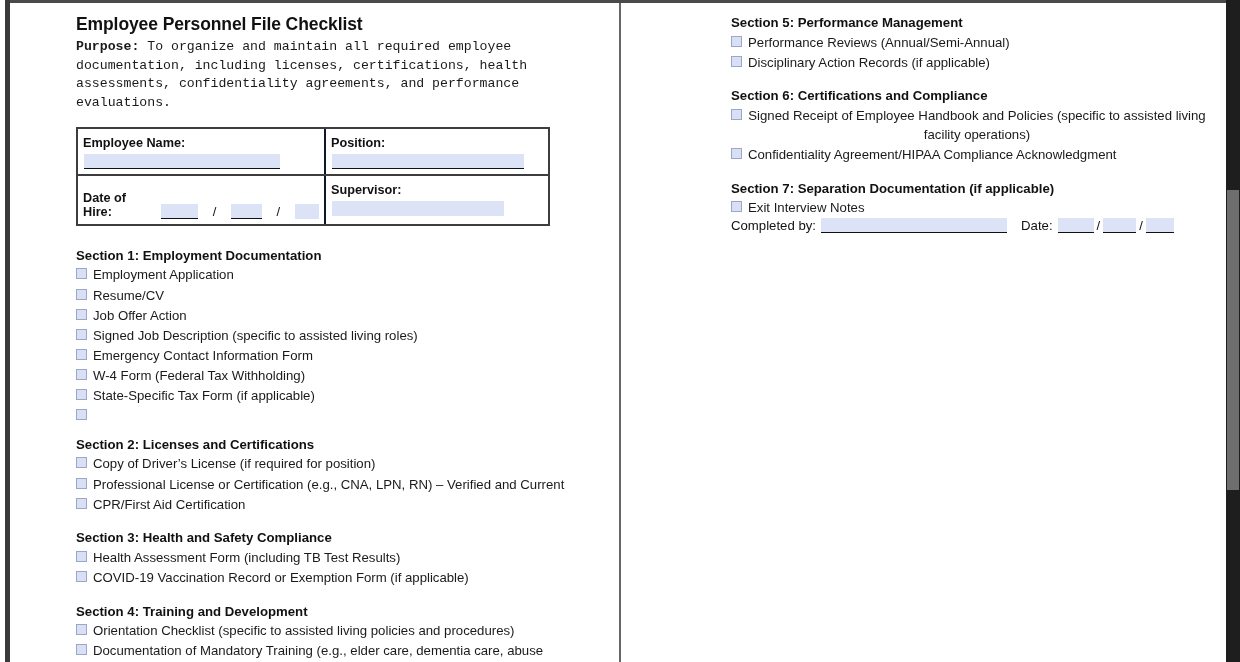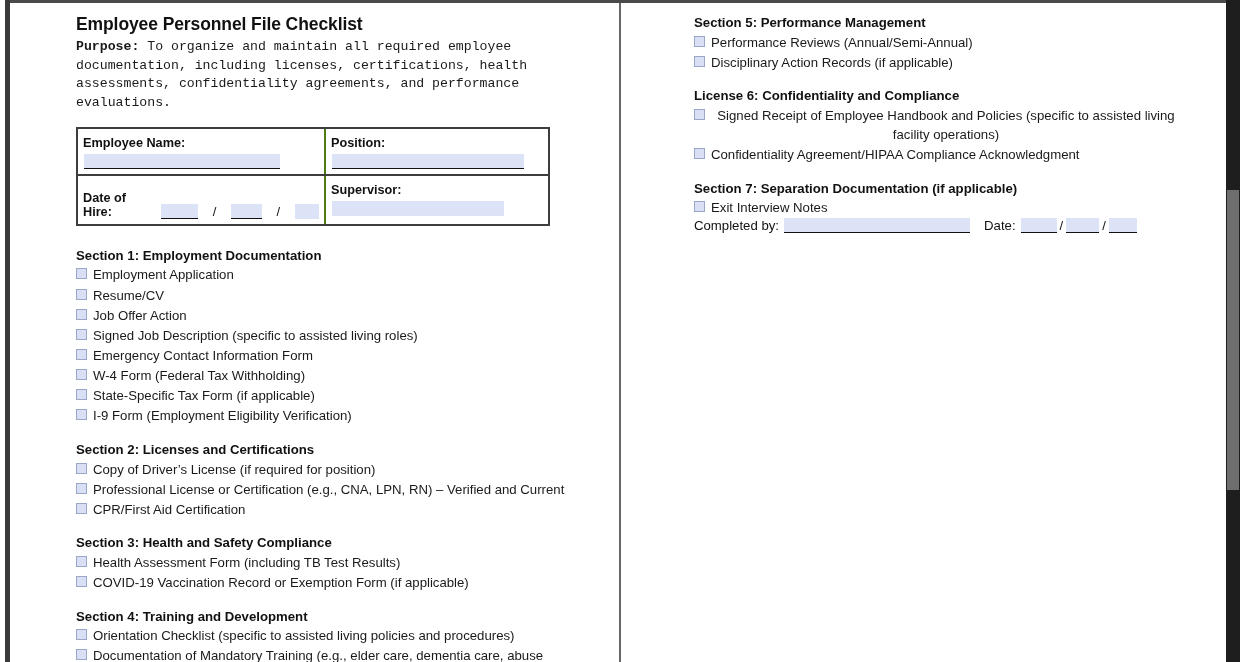--- a/index.html
+++ b/index.html
@@ -63,21 +63,21 @@
     background: #ffffff;
   }
   .page {
     position: absolute;
     top: 0;
     height: 659px;
     background: #ffffff;
     overflow: hidden;
   }
   .page-left  { left: 0px;   width: 608px; }
-  .page-right { left: 609px; width: 607px; border-left: 2px solid #666666; }
+  .page-right { left: 609px; width: 607px; border-left: 2px solid #666666; padding-left: 37px; }
 
   .page-inner { padding: 5px 16px 0 66px; }
   .page-right .page-inner { padding: 5px 20px 0 73px; }
 
   
   .doc-title {
     font-size: 17.5px;
     font-weight: bold;
     color: #111111;
     margin: 6px 0 3px 0;
@@ -128,21 +128,21 @@
     border-collapse: separate;
     margin: 0 0 4px 0;
     background: #fff;
   }
   .info-table .tr { display: flex; }
   .info-table .tr + .tr { border-top: 2px solid #3d3d3d; }
   .info-table .td {
     padding: 4px 5px 5px 5px;
     min-height: 38px;
   }
-  .info-table .td.c1 { width: 248px; border-right: 2px solid #4d7c0f; }
+  .info-table .td.c1 { width: 248px; border-right: 2px solid #0f172a; }
   .info-table .td.c2 { width: 222px; }
 
   .fld-label {
     font-size: 12.7px;
     font-weight: bold;
     color: #111111;
     display: inline-block;
   }
   .fld-inline { display: flex; align-items: flex-end; gap: 12px; }
 
@@ -263,21 +263,20 @@
           <div class="check-row">
               <span class="cb"></span>
               <span class="check-label">W-4 Form (Federal Tax Withholding)</span>
             </div>
           <div class="check-row">
               <span class="cb"></span>
               <span class="check-label">State-Specific Tax Form (if applicable)</span>
             </div>
           <div class="check-row">
               <span class="cb"></span>
-              <span class="check-label">I-9 Form (Employment Eligibility Verification)</span>
             </div>
 
           <div class="section-head">Section 2: Licenses and Certifications</div>
           <div class="check-row">
               <span class="cb"></span>
               <span class="check-label">Copy of Driver’s License (if required for position)</span>
             </div>
           <div class="check-row">
               <span class="cb"></span>
               <span class="check-label">Professional License or Certification (e.g., CNA, LPN, RN) – Verified and Current</span>
@@ -318,21 +317,21 @@
           <div class="section-head first" style="margin-top:7px;">Section 5: Performance Management</div>
           <div class="check-row">
               <span class="cb"></span>
               <span class="check-label">Performance Reviews (Annual/Semi-Annual)</span>
             </div>
           <div class="check-row">
               <span class="cb"></span>
               <span class="check-label">Disciplinary Action Records (if applicable)</span>
             </div>
 
-          <div class="section-head">License 6: Confidentiality and Compliance</div>
+          <div class="section-head">Section 6: Certifications and Compliance</div>
           <div class="check-row">
               <span class="cb"></span>
               <span class="check-label">Signed Receipt of Employee Handbook and Policies (specific to assisted living facility operations)</span>
             </div>
           <div class="check-row">
               <span class="cb"></span>
               <span class="check-label">Confidentiality Agreement/HIPAA Compliance Acknowledgment</span>
             </div>
 
           <div class="section-head">Section 7: Separation Documentation (if applicable)</div>

